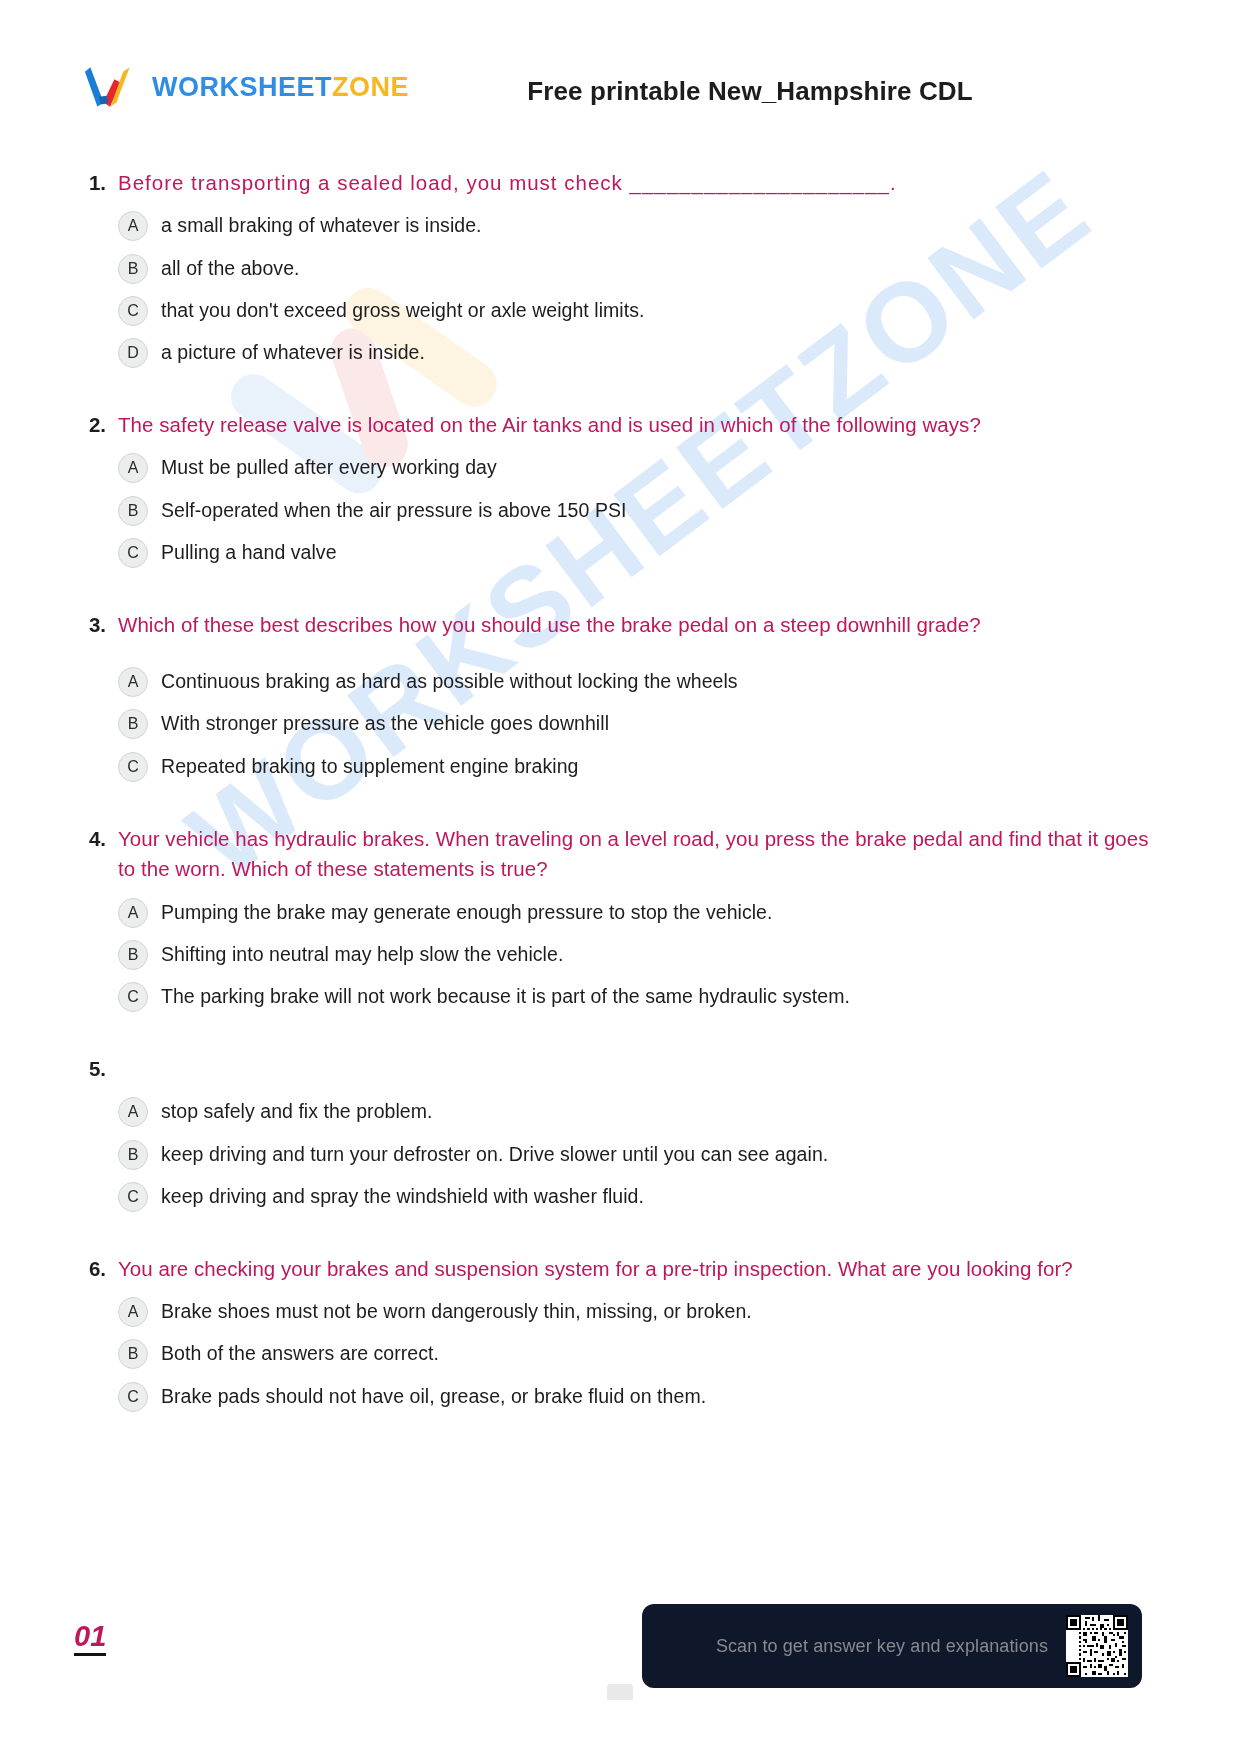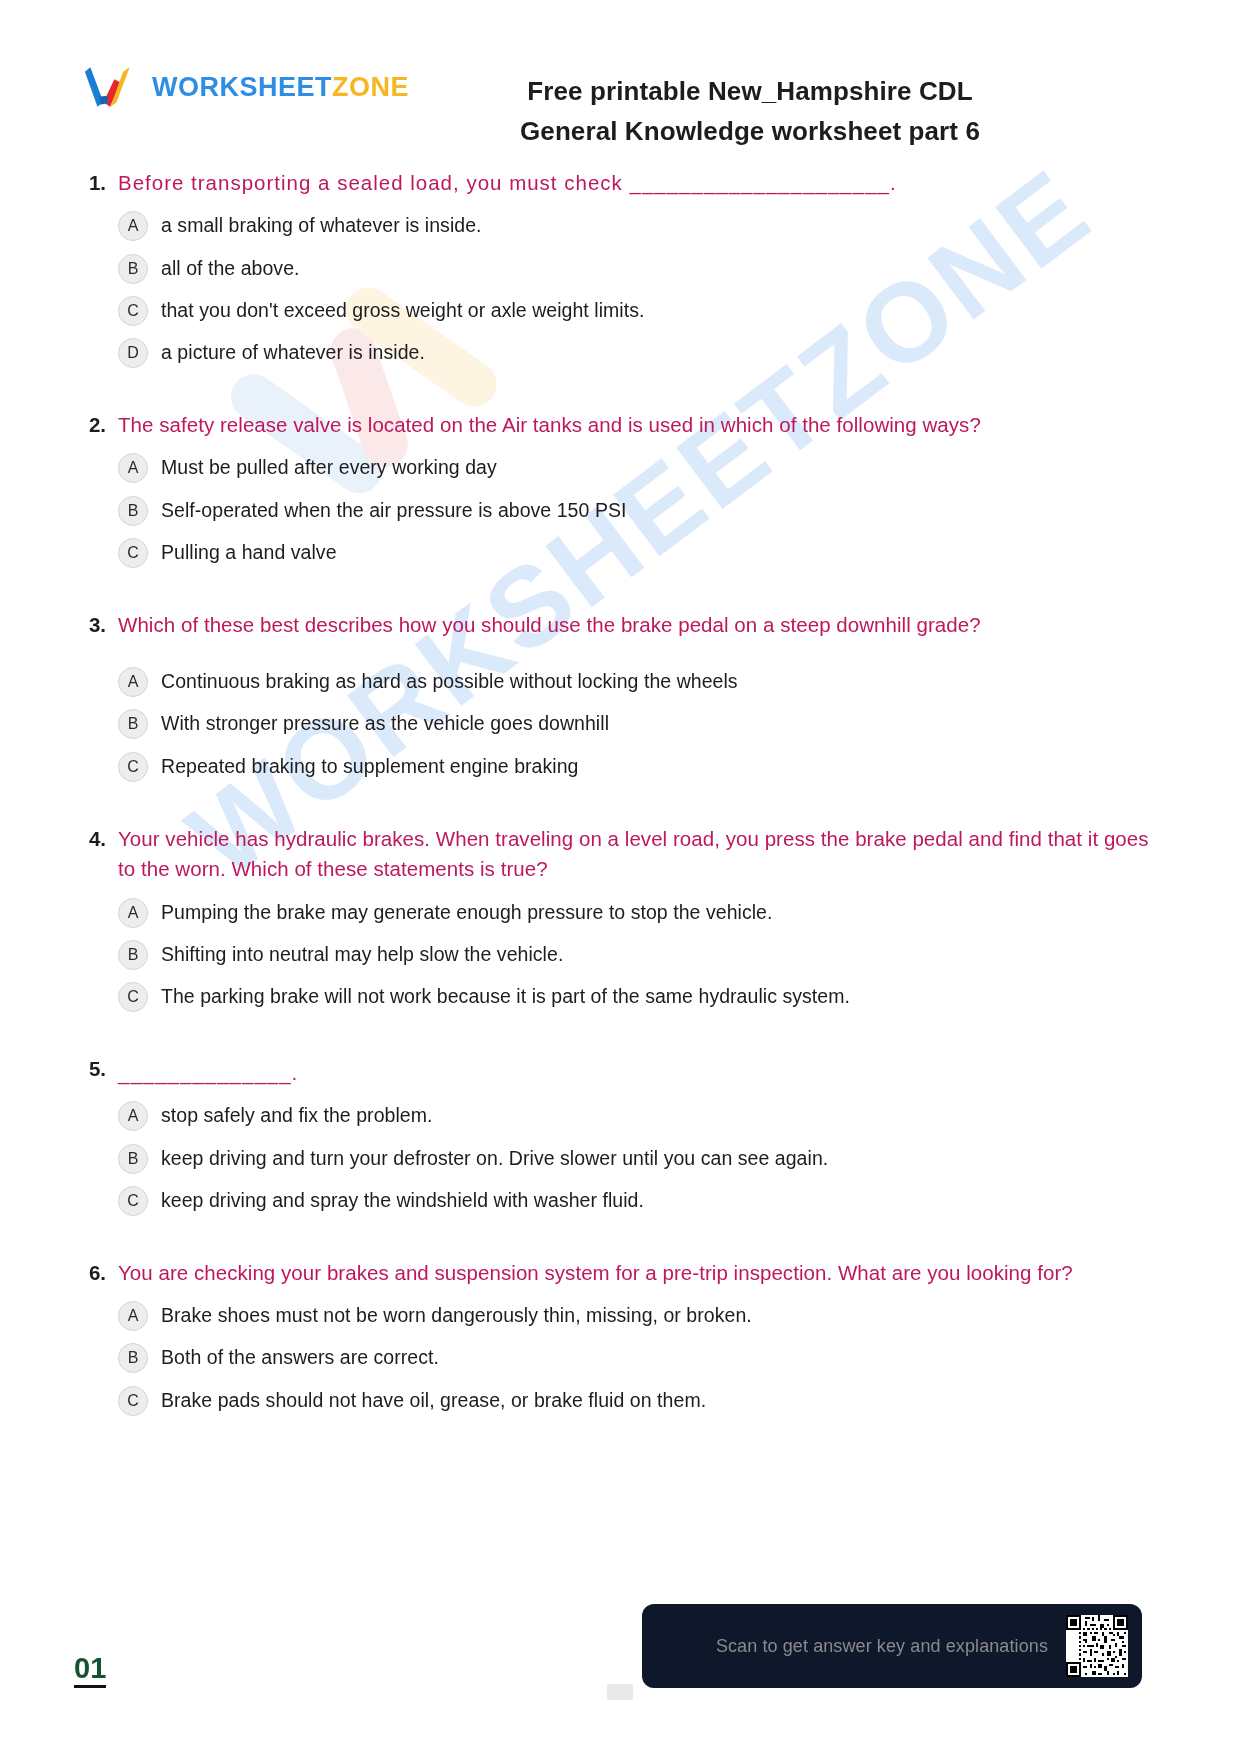--- a/index.html
+++ b/index.html
@@ -166,27 +166,28 @@
     position: absolute;
     left: 0;
     bottom: 54px;
     width: 1239px;
     height: 110px;
     z-index: 3;
   }
   .page-number {
     position: absolute;
     left: 74px;
-    bottom: 12px;
+    bottom: 44px;
     font-size: 29px;
     font-weight: 700;
-    color: #14532d;
+    color: #be185d;
     border-bottom: 3px solid #111;
     padding-bottom: 2px;
     line-height: 1;
+    font-style: italic;
   }
   .scan-box {
     position: absolute;
     right: 97px;
     bottom: 12px;
     width: 500px;
     height: 84px;
     background: #0f172a;
     border-radius: 12px;
     display: flex;
@@ -243,21 +244,20 @@
           <path d="M86 8 L62 72 L51 80 L74 16 Z" fill="#f5b722"></path>
         </g>
       </svg>
       <div class="brand-text">
         <span class="w">WORKSHEET</span><span class="z">ZONE</span>
       </div>
     </div>
 
     <div class="doc-title">
       <div>Free printable New_Hampshire CDL</div>
-      <div>General Knowledge worksheet part 6</div>
     </div>
   </div>
 
   <div class="content">
 
     <div class="question-block">
       <div class="q-row">
         <div class="q-num">1.</div>
         <div class="q-text q-blank">Before transporting a sealed load, you must check _____________________.</div>
       </div>
@@ -349,21 +349,20 @@
         </div>
       </div>
     </div>
 
     <div class="gap-extra"></div>
 
     <div class="question-block">
       <div class="q-row">
         <div class="q-num">5.</div>
         <div class="q-text">
-          <span class="q-blank-line">______________.</span>
         </div>
       </div>
       <div class="options">
         <div class="option">
           <div class="opt-badge">A</div>
           <div class="opt-text">stop safely and fix the problem.</div>
         </div>
         <div class="option">
           <div class="opt-badge">B</div>
           <div class="opt-text">keep driving and turn your defroster on. Drive slower until you can see again.</div>

